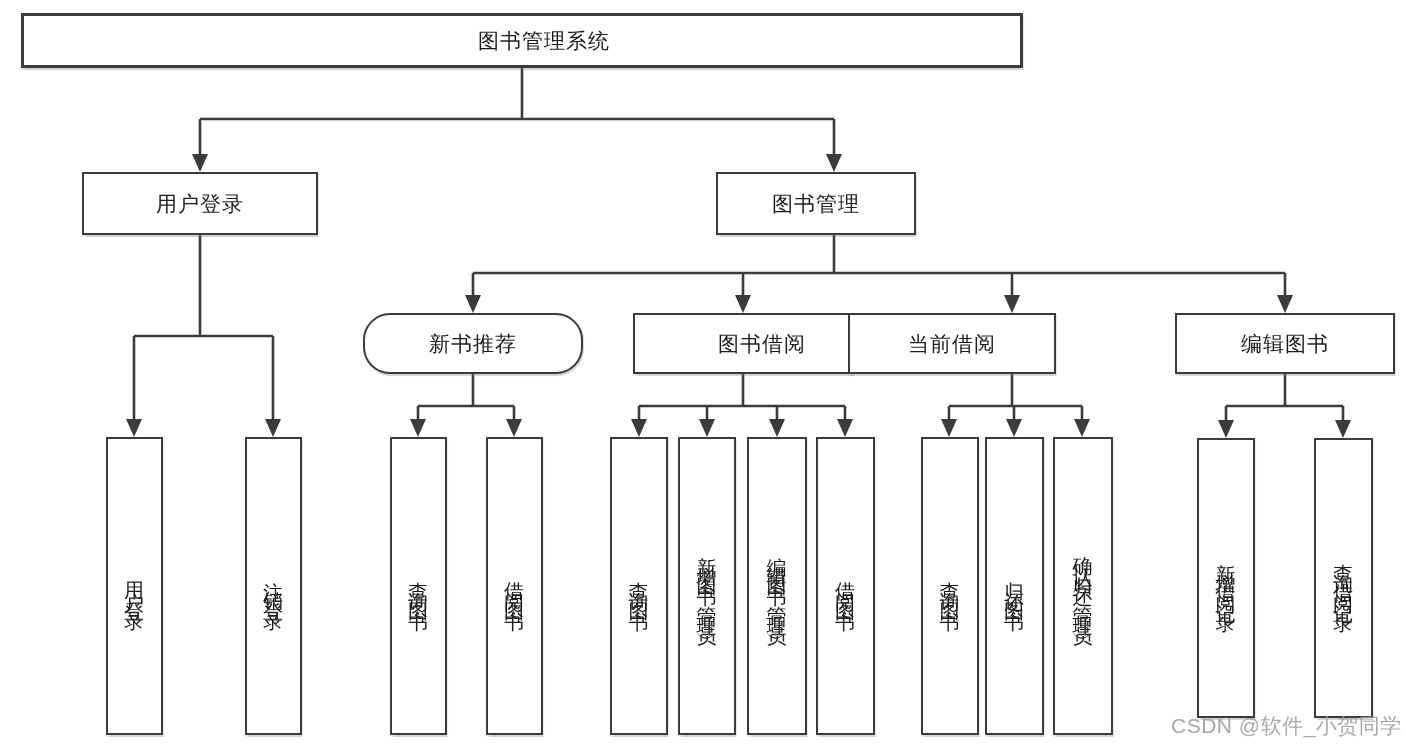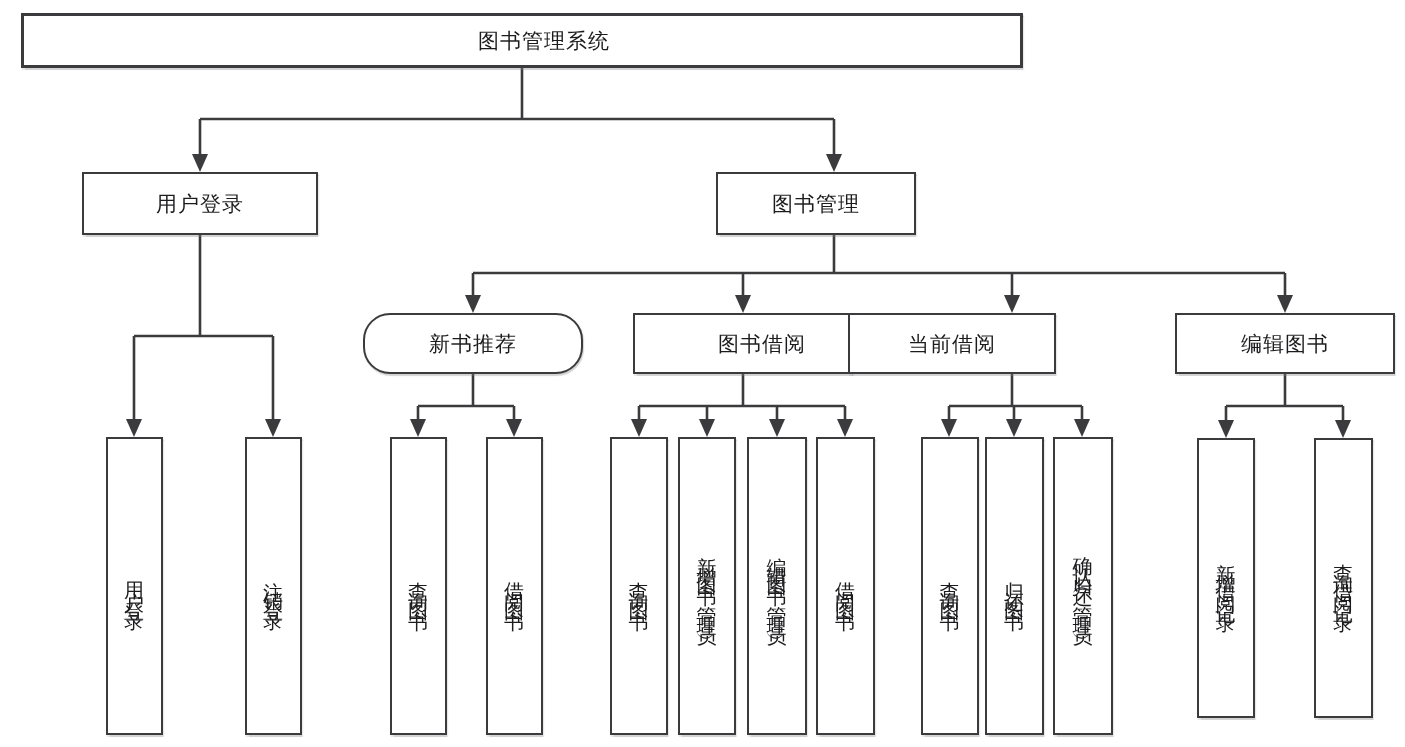--- a/index.html
+++ b/index.html
@@ -107,14 +107,15 @@
   <div class="node v" style="left:747px;top:437px;width:60px;height:298px;">编辑图书（管理员）</div>
   <div class="node v" style="left:816px;top:437px;width:59px;height:298px;">借阅图书</div>
 
   <div class="node v" style="left:921px;top:437px;width:58px;height:298px;">查询图书</div>
   <div class="node v" style="left:985px;top:437px;width:59px;height:298px;">归还图书</div>
   <div class="node v" style="left:1053px;top:437px;width:60px;height:298px;">确认归还（管理员）</div>
 
   <div class="node v" style="left:1197px;top:438px;width:58px;height:280px;">新增借阅记录</div>
   <div class="node v" style="left:1314px;top:438px;width:59px;height:280px;">查询借阅记录</div>
 
+  <div class="watermark">CSDN @软件_小贺同学</div>
 
 </div>
 
 </body></html>

